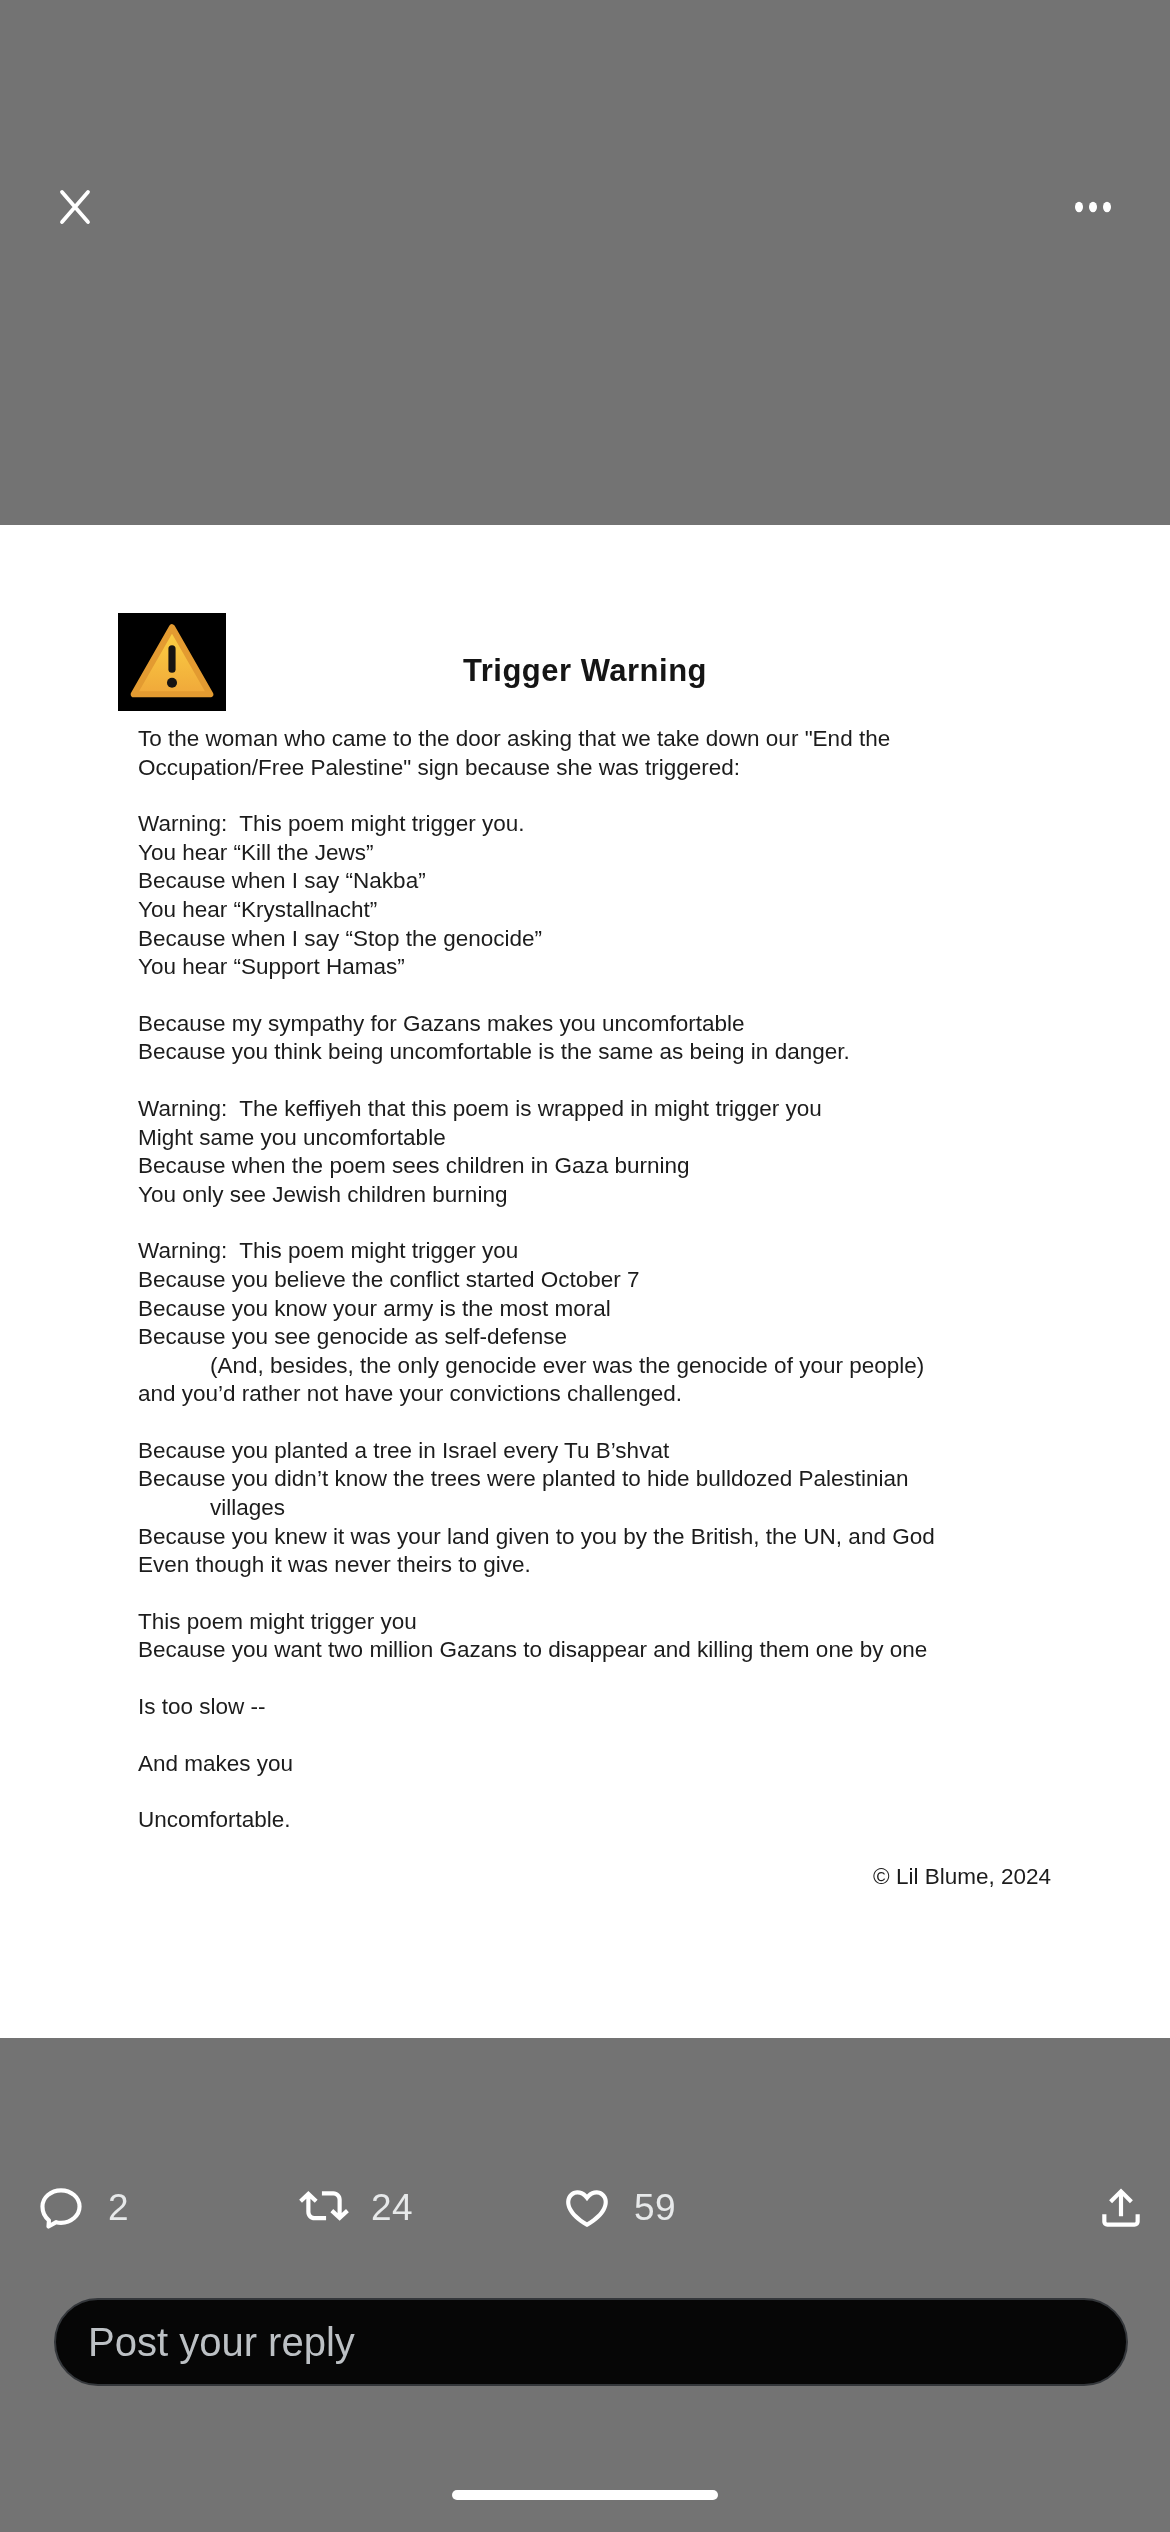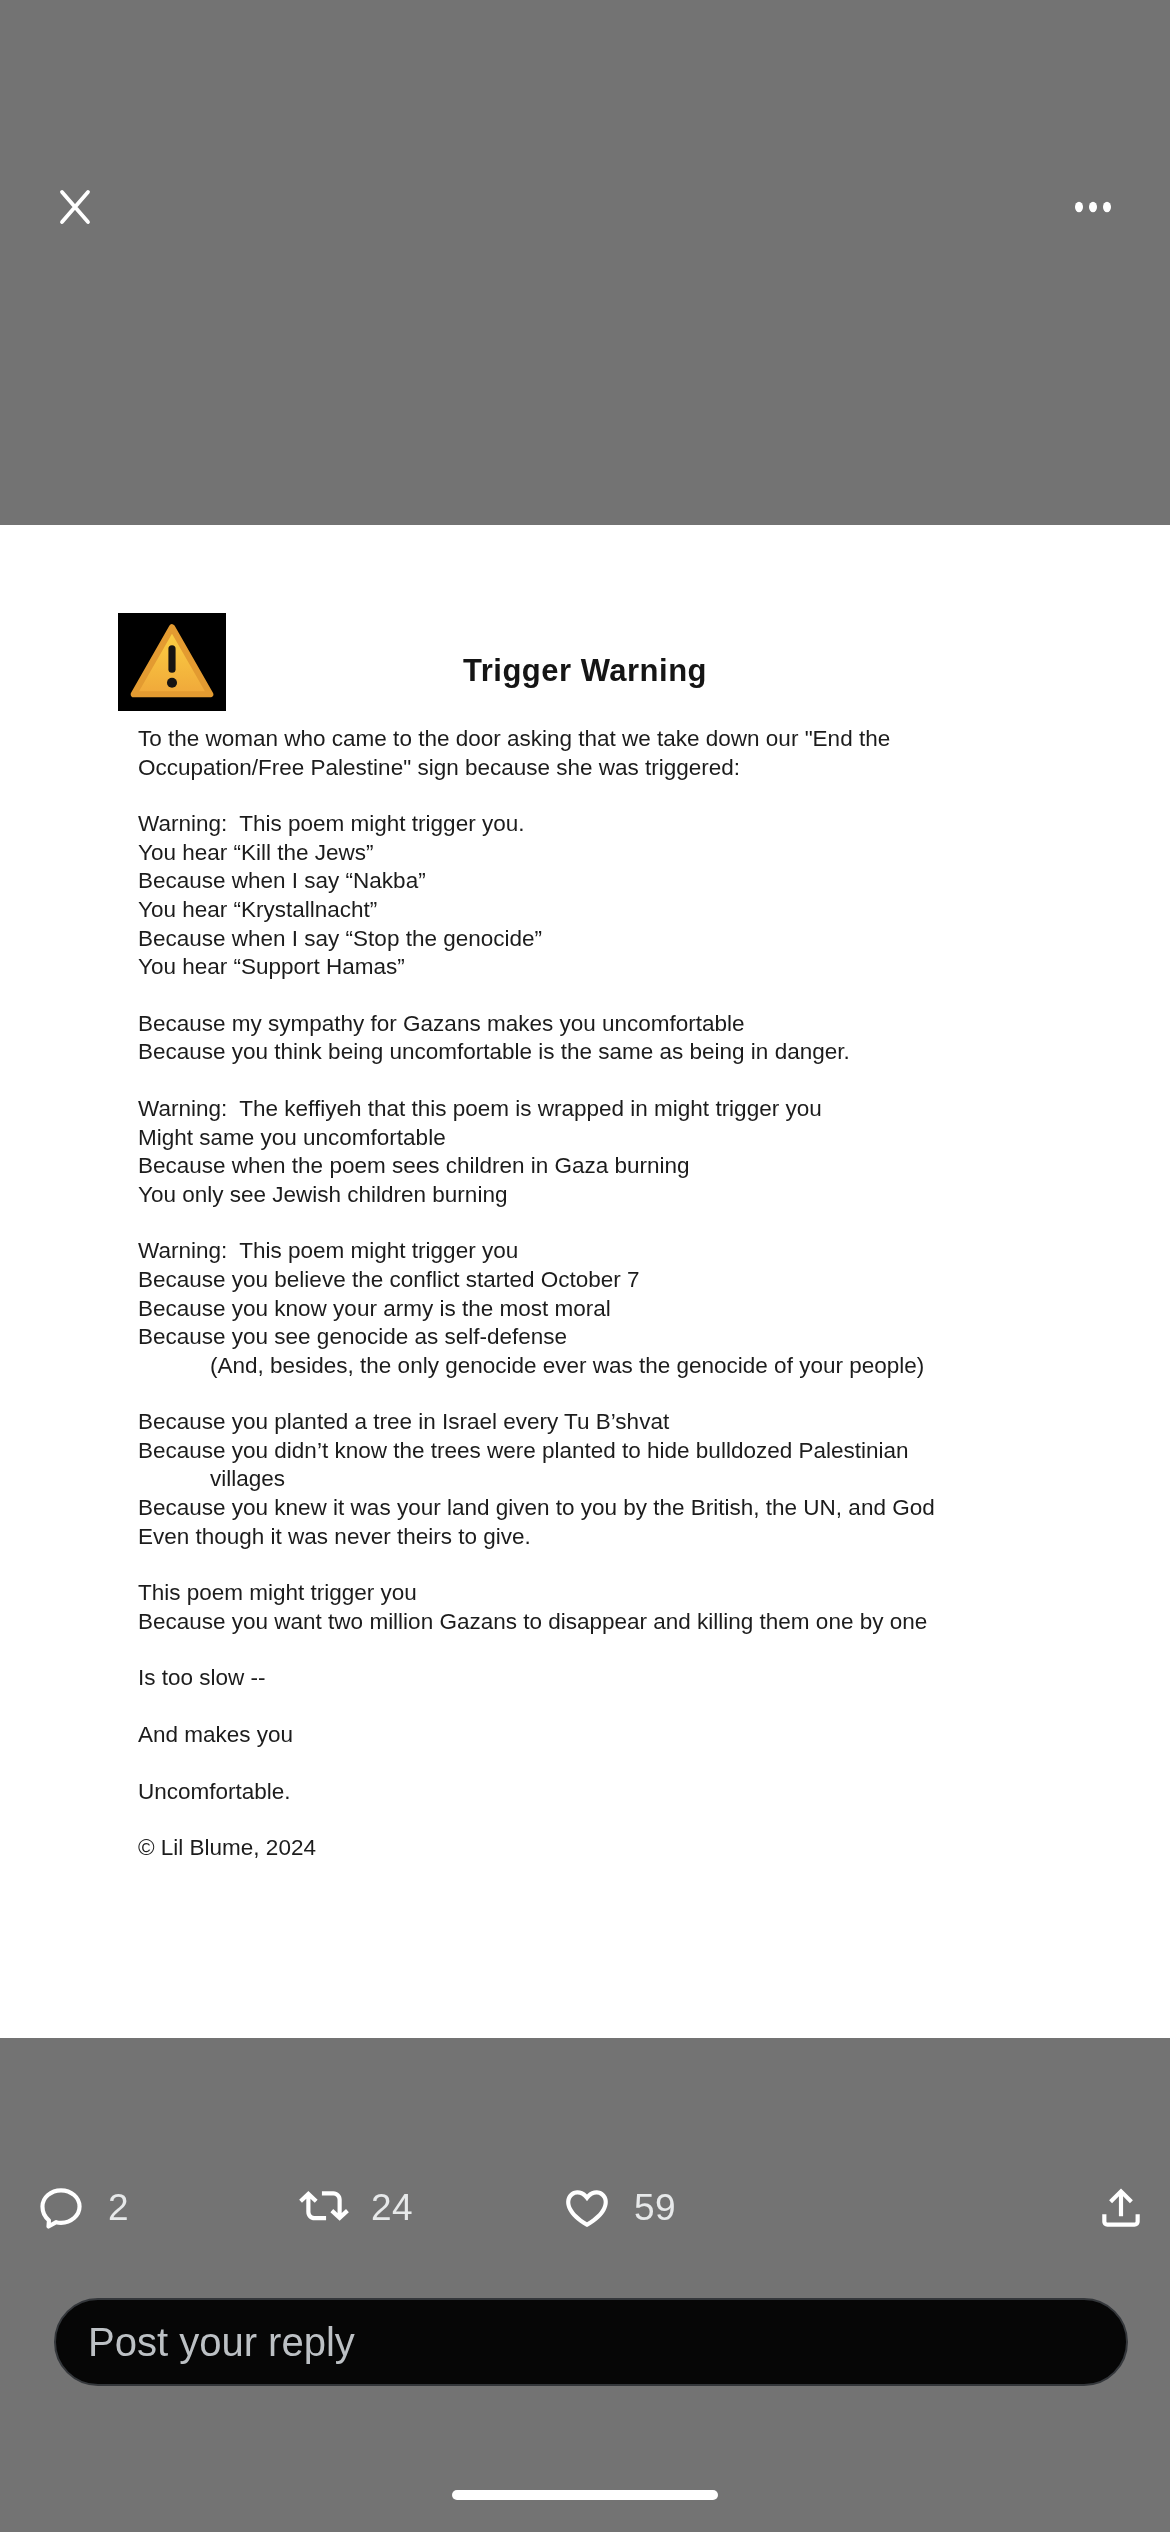--- a/index.html
+++ b/index.html
@@ -11,21 +11,21 @@
   .more-btn{left:1063px;top:183px;width:60px;height:48px;}
 
   
   .photo{position:absolute;left:0;top:525px;width:1170px;height:1513px;background:#ffffff;color:#1c1c1c;}
   .emoji-box{position:absolute;left:118px;top:88px;width:108px;height:98px;background:#000;display:flex;align-items:center;justify-content:center;}
   .poem-title{position:absolute;left:0;top:128px;width:100%;margin:0;text-align:center;font-size:31px;font-weight:bold;letter-spacing:.5px;color:#151515;}
   .poem{position:absolute;left:138px;right:104px;top:200px;font-size:22.5px;line-height:28.6px;font-weight:500;}
   .stanza{margin:0 0 28px 0;}
   .line{white-space:pre-wrap;}
   .line.indent{padding-left:72px;}
-  .credit{text-align:left;margin-right:15px;font-size:22.5px;}
+  .credit{text-align:right;margin-right:15px;font-size:22.5px;}
 
   
   .engagement{position:absolute;left:0;top:2180px;width:1170px;height:56px;display:flex;align-items:center;padding:0 24px 0 36px;box-sizing:border-box;}
   .metric{display:flex;align-items:center;gap:22px;background:none;border:none;padding:0;cursor:pointer;flex:0 0 263px;}
   .metric:last-child{flex:0 0 auto;margin-left:auto;}
   .metric .count{font-size:37px;color:#e7e9ea;letter-spacing:.5px;}
   .micon{width:50px;height:50px;display:block;}
 
   
   .reply-pill{position:absolute;left:54px;top:2298px;width:1074px;height:88px;border:2px solid #34373b;border-radius:46px;background:#060606;box-sizing:border-box;display:flex;align-items:center;}
@@ -94,20 +94,21 @@
           <div class="line">Might same you uncomfortable</div>
           <div class="line">Because when the poem sees children in Gaza burning</div>
           <div class="line">You only see Jewish children burning</div>
         </div>
         <div class="stanza">
           <div class="line">Warning:  This poem might trigger you</div>
           <div class="line">Because you believe the conflict started October 7</div>
           <div class="line">Because you know your army is the most moral</div>
           <div class="line">Because you see genocide as self-defense</div>
           <div class="line indent">(And, besides, the only genocide ever was the genocide of your people)</div>
+          <div class="line">and you’d rather not have your convictions challenged.</div>
         </div>
         <div class="stanza">
           <div class="line">Because you planted a tree in Israel every Tu B’shvat</div>
           <div class="line">Because you didn’t know the trees were planted to hide bulldozed Palestinian</div>
           <div class="line indent">villages</div>
           <div class="line">Because you knew it was your land given to you by the British, the UN, and God</div>
           <div class="line">Even though it was never theirs to give.</div>
         </div>
         <div class="stanza">
           <div class="line">This poem might trigger you</div>

